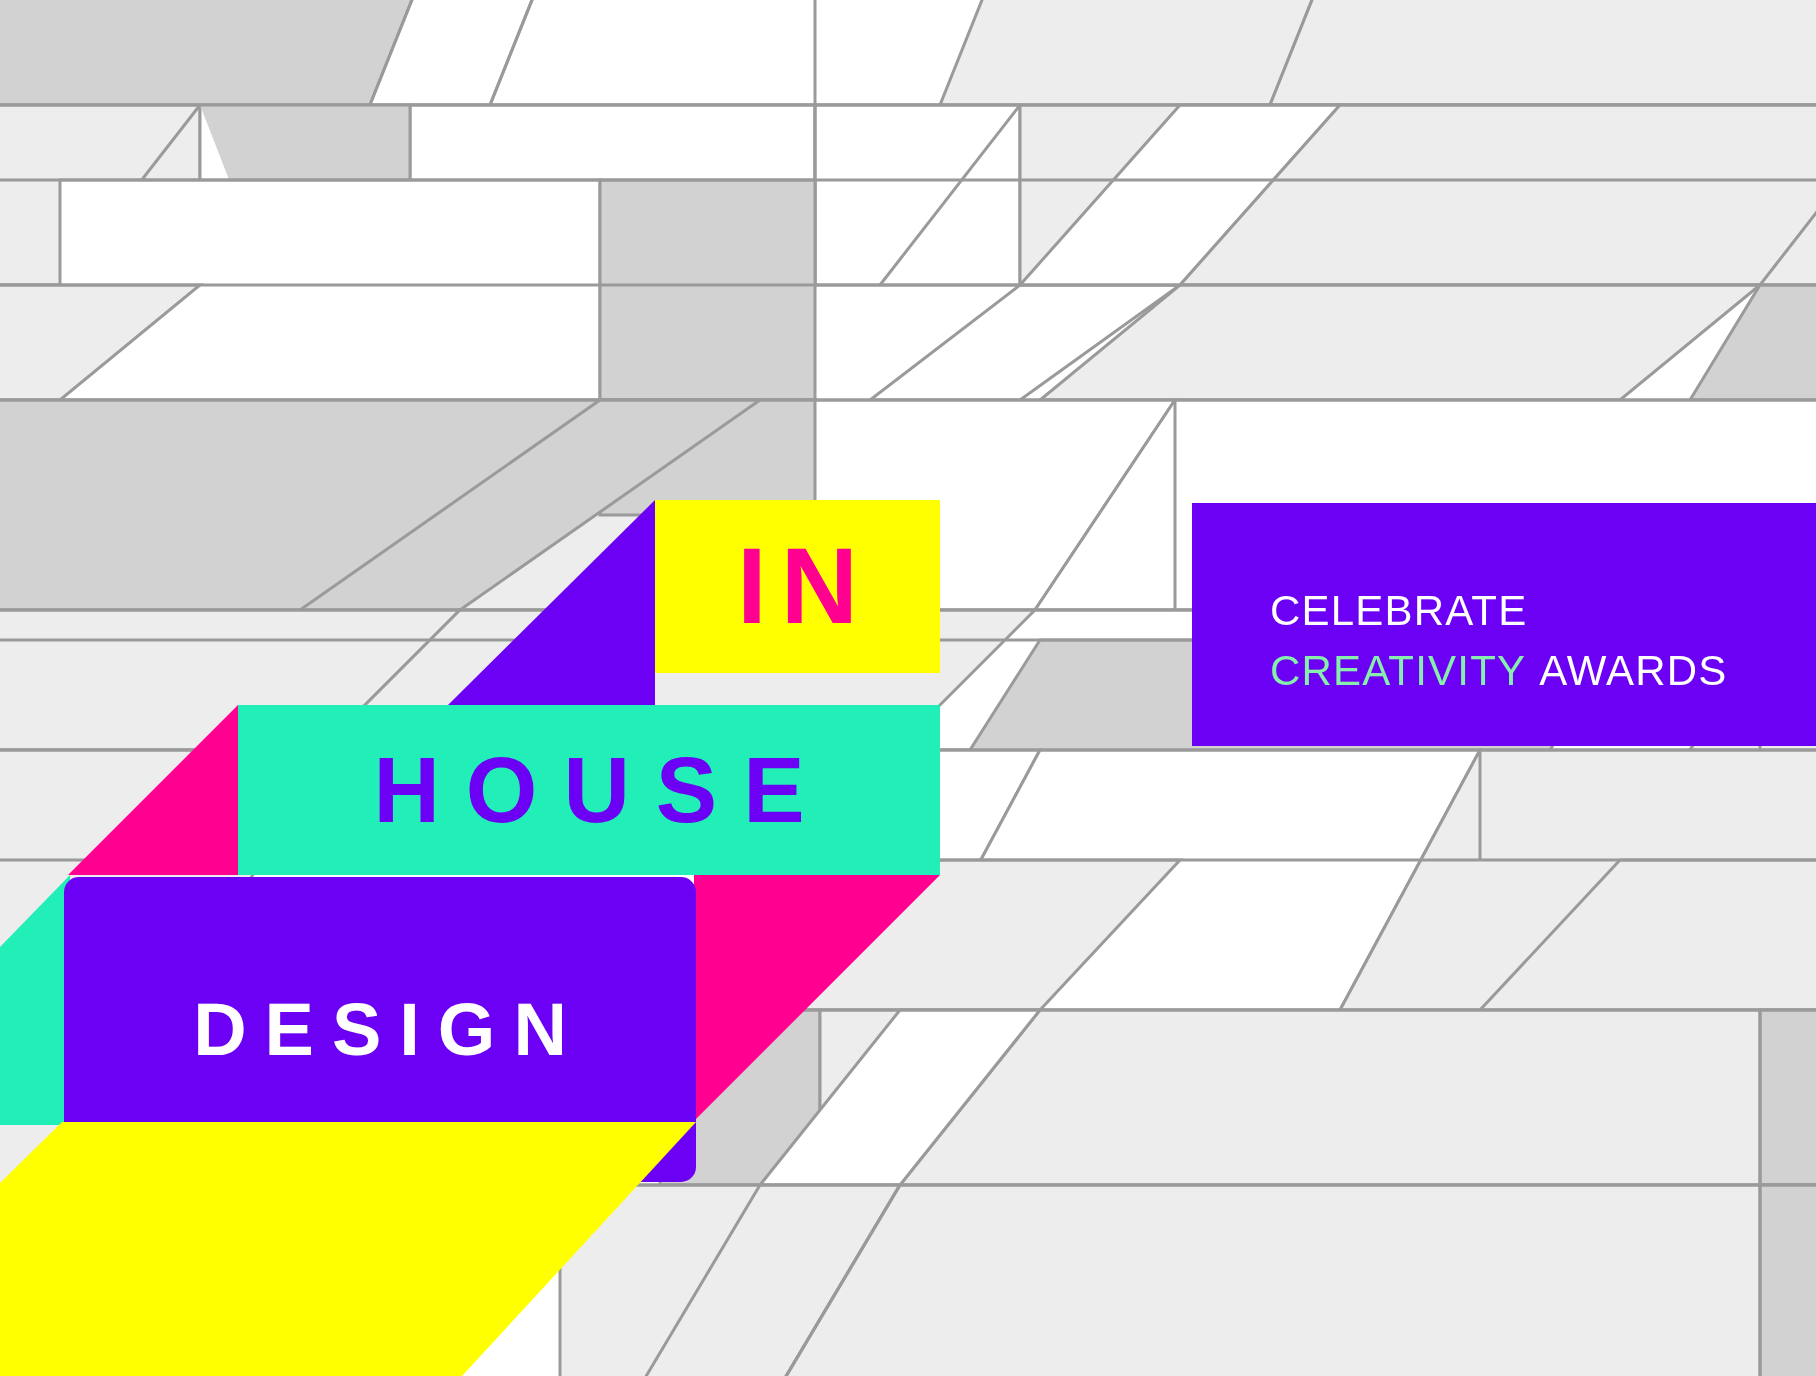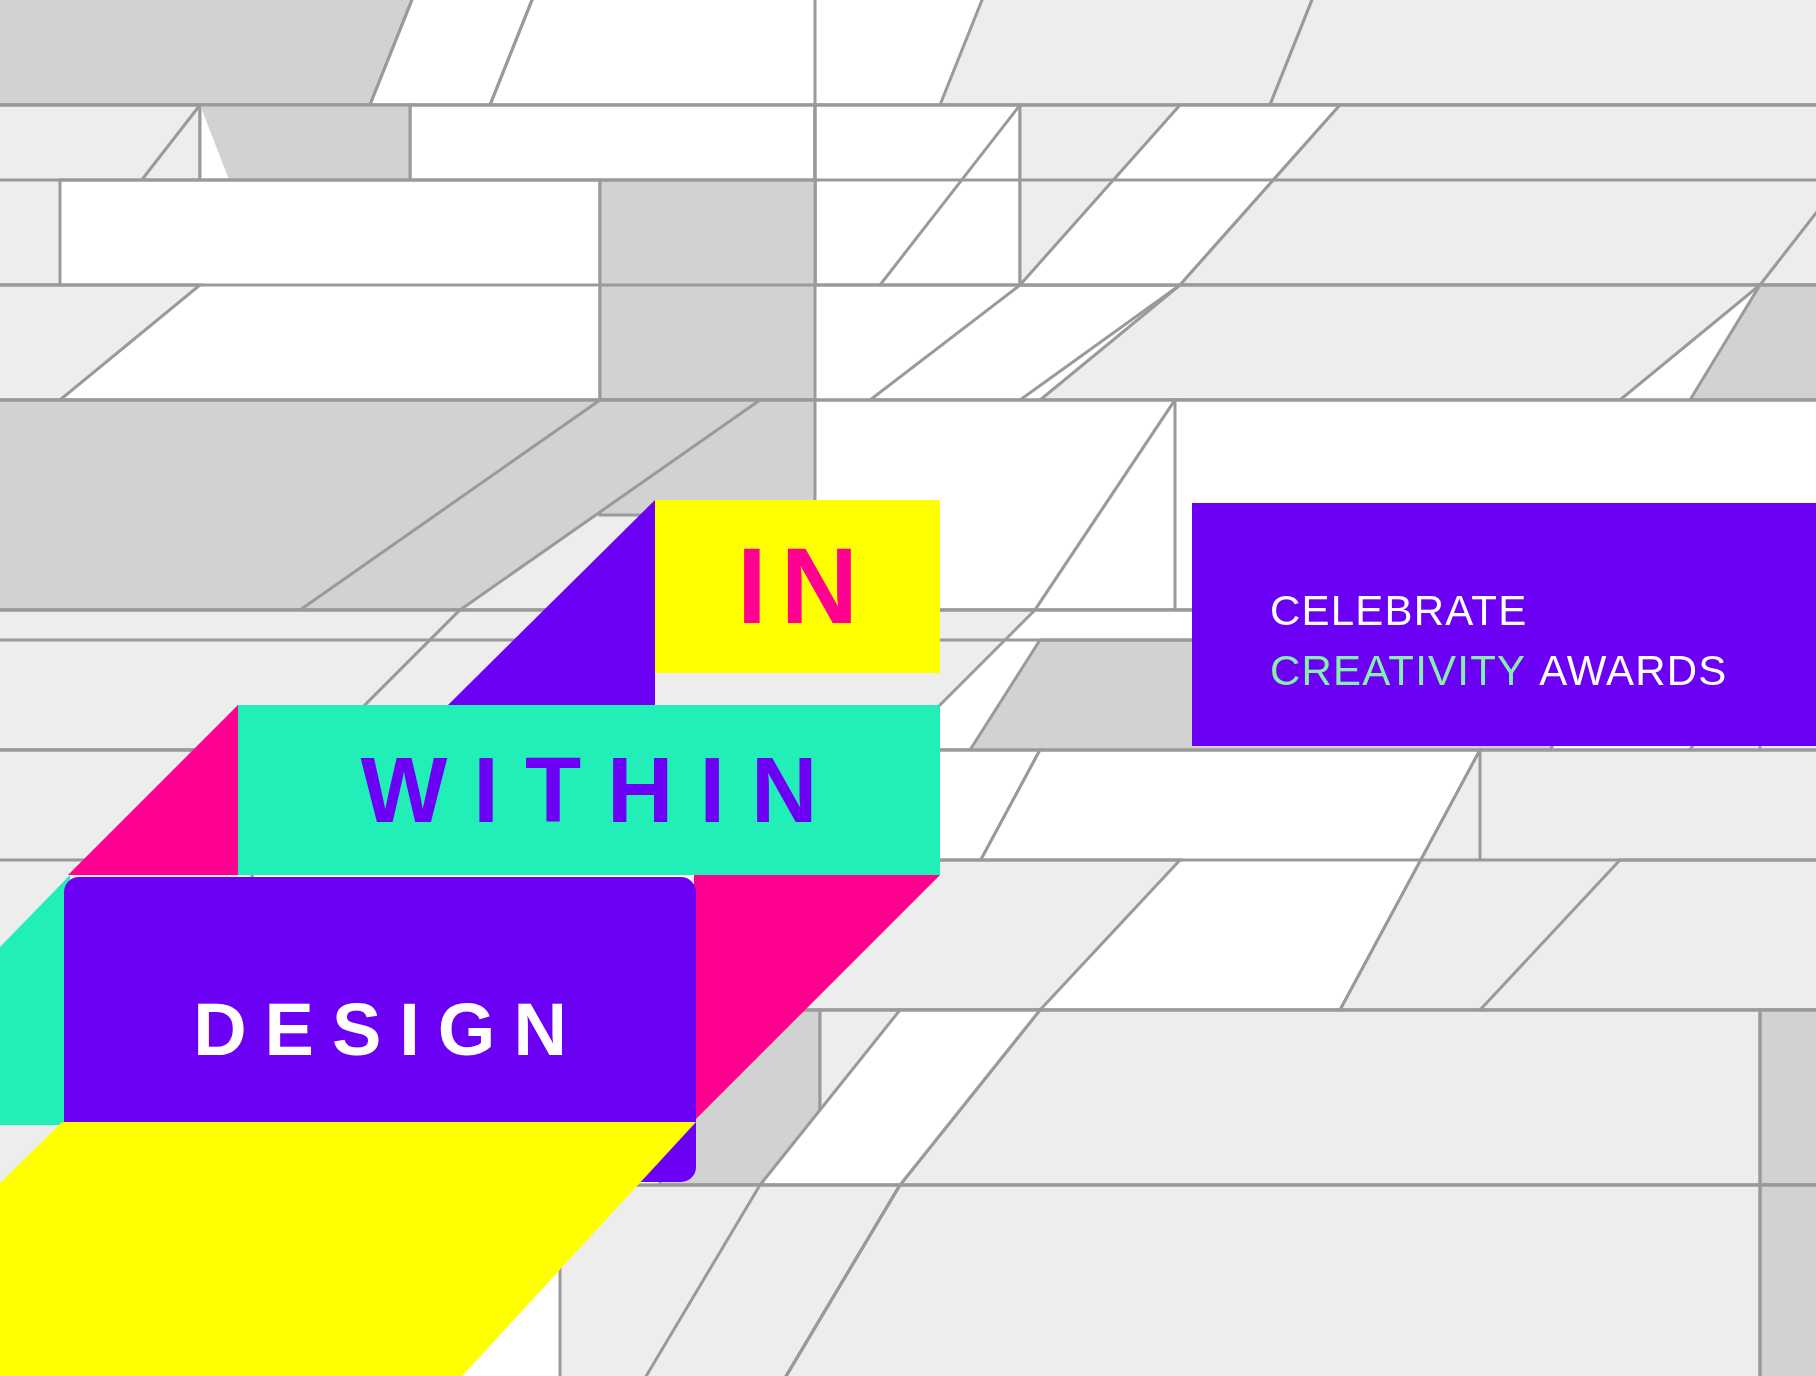--- a/index.html
+++ b/index.html
@@ -251,21 +251,21 @@
 
     <div class="blk" id="logo-in-block">
       <span id="logo-in-text">IN</span>
     </div>
 
     <svg class="blk" id="logo-tri-magenta-left" viewBox="0 0 170 170">
       <polygon points="170,0 170,170 0,170" fill="#FF0090"></polygon>
     </svg>
 
     <div class="blk" id="logo-house-block">
-      <span id="logo-house-text">WITHIN</span>
+      <span id="logo-house-text">HOUSE</span>
     </div>
 
     <svg class="blk" id="logo-teal-sliver" viewBox="0 0 70 250">
       <polygon points="70,0 70,250 0,250 0,72" fill="#22EFB8"></polygon>
     </svg>
 
     <svg class="blk" id="logo-tri-magenta-right" viewBox="0 0 246 246">
       <polygon points="0,0 246,0 0,246" fill="#FF0090"></polygon>
     </svg>
 

